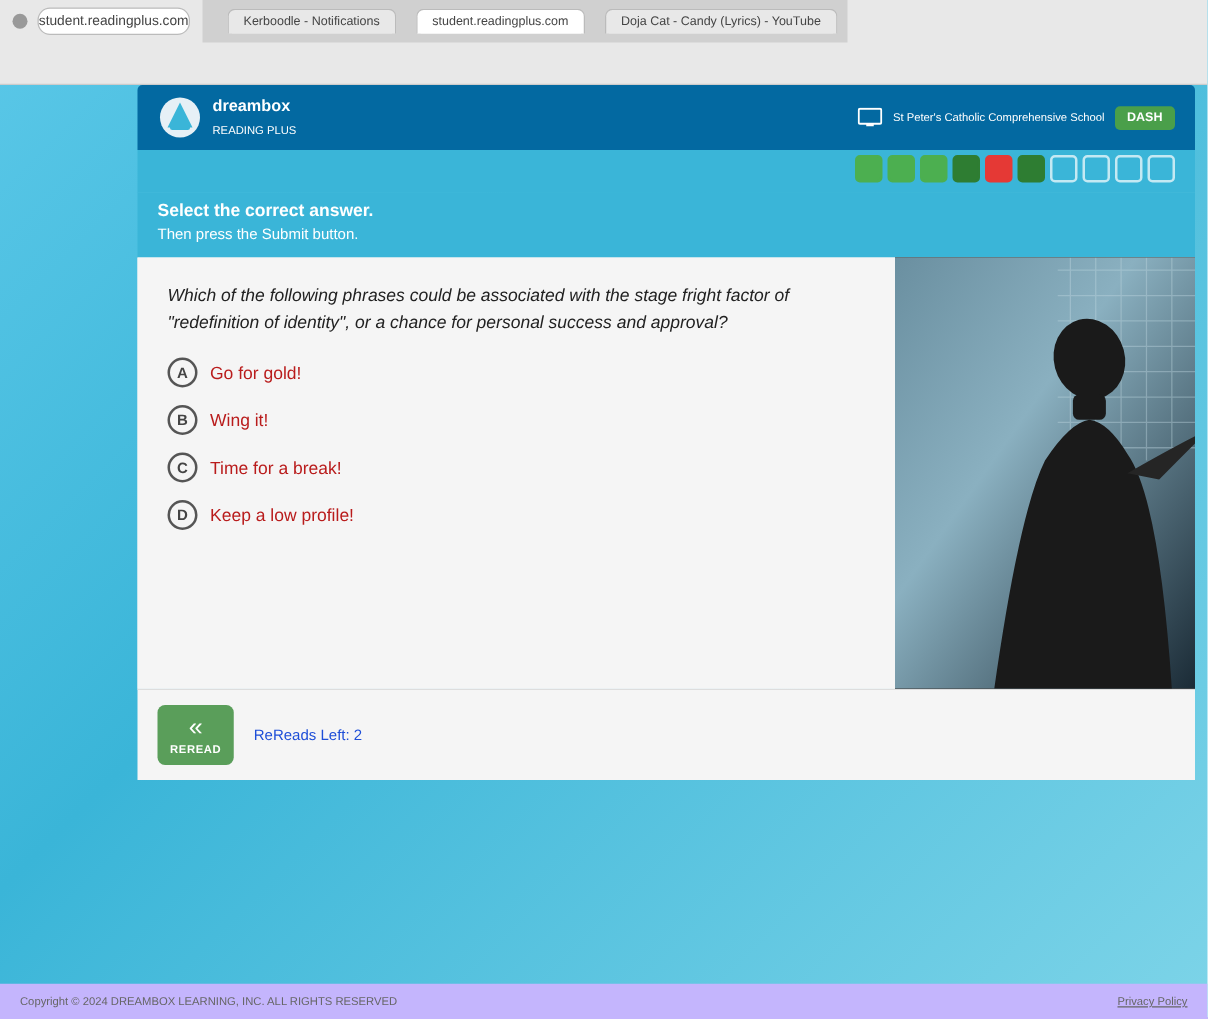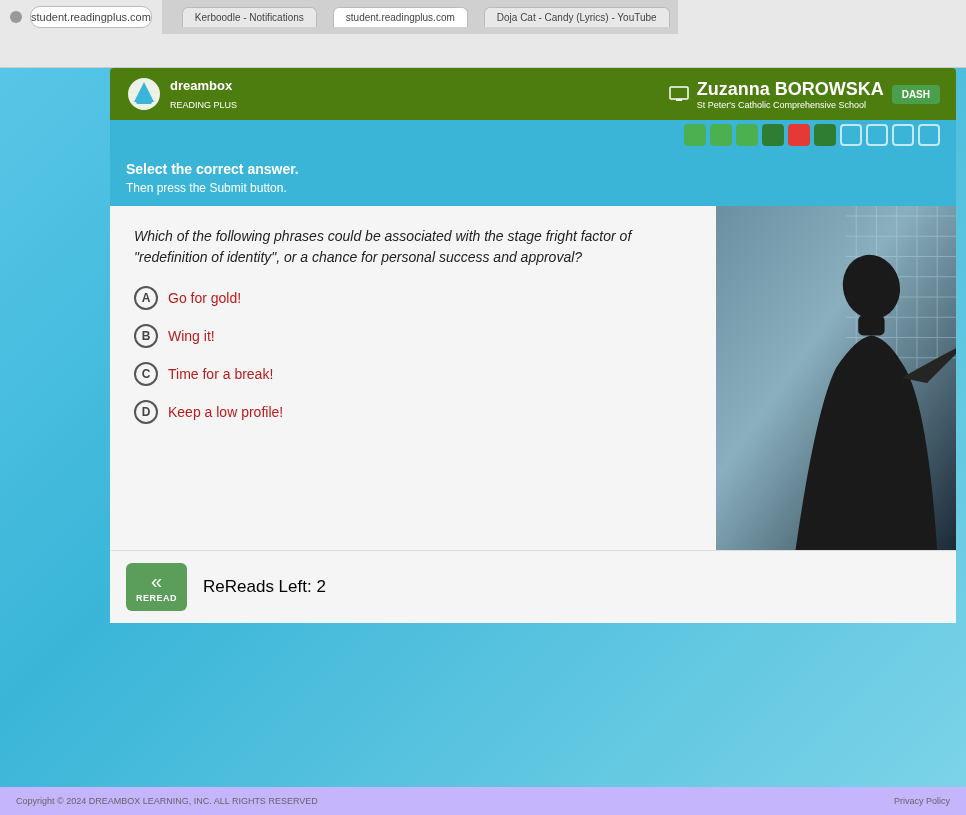--- a/index.html
+++ b/index.html
@@ -72,21 +72,21 @@
     .app-container {
       position: absolute;
       top: 68px;
       left: 110px;
       right: 10px;
       bottom: 30px;
     }
 
     
     .app-header {
-      background: #4d7c0f;
+      background: #0369a1;
       display: flex;
       align-items: center;
       justify-content: space-between;
       padding: 8px 16px;
       border-radius: 4px 4px 0 0;
     }
     .logo-area {
       display: flex;
       align-items: center;
       gap: 8px;
@@ -260,22 +260,22 @@
       font-size: 20px;
       line-height: 1;
     }
     .reread-label {
       color: white;
       font-size: 9px;
       font-weight: bold;
       letter-spacing: 0.5px;
     }
     .rereads-left {
-      font-size: 17px;
-      color: #000000;
+      font-size: 12px;
+      color: #1d4ed8;
     }
 
     
     .footer {
       position: absolute;
       bottom: 0;
       left: 0;
       right: 0;
       height: 28px;
       background: #c4b5fd;
@@ -326,21 +326,20 @@
       </div>
     </div>
     <div class="user-area">
       <div class="user-name-block">
 
         <svg width="20" height="16" viewBox="0 0 20 16">
           <rect x="1" y="1" width="18" height="12" rx="1" fill="none" stroke="white" stroke-width="1.5"></rect>
           <rect x="7" y="13" width="6" height="2" fill="white"></rect>
         </svg>
         <div>
-          <span class="user-name">Zuzanna BOROWSKA</span>
           <span class="user-school">St Peter's Catholic Comprehensive School</span>
         </div>
       </div>
       <button class="dash-btn">DASH</button>
     </div>
   </div>
 
   <div class="progress-area">
     <div class="dot green"></div>
     <div class="dot green"></div>
@@ -443,14 +442,14 @@
       <span class="reread-icon">«</span>
       <span class="reread-label">REREAD</span>
     </button>
     <span class="rereads-left">ReReads Left: 2</span>
   </div>
 
 </div>
 
 <div class="footer">
   <span>Copyright © 2024 DREAMBOX LEARNING, INC. ALL RIGHTS RESERVED</span>
-  <span style="cursor:pointer; ">Privacy Policy</span>
+  <span style="cursor:pointer; text-decoration:underline;">Privacy Policy</span>
 </div>
 
 </body></html>

